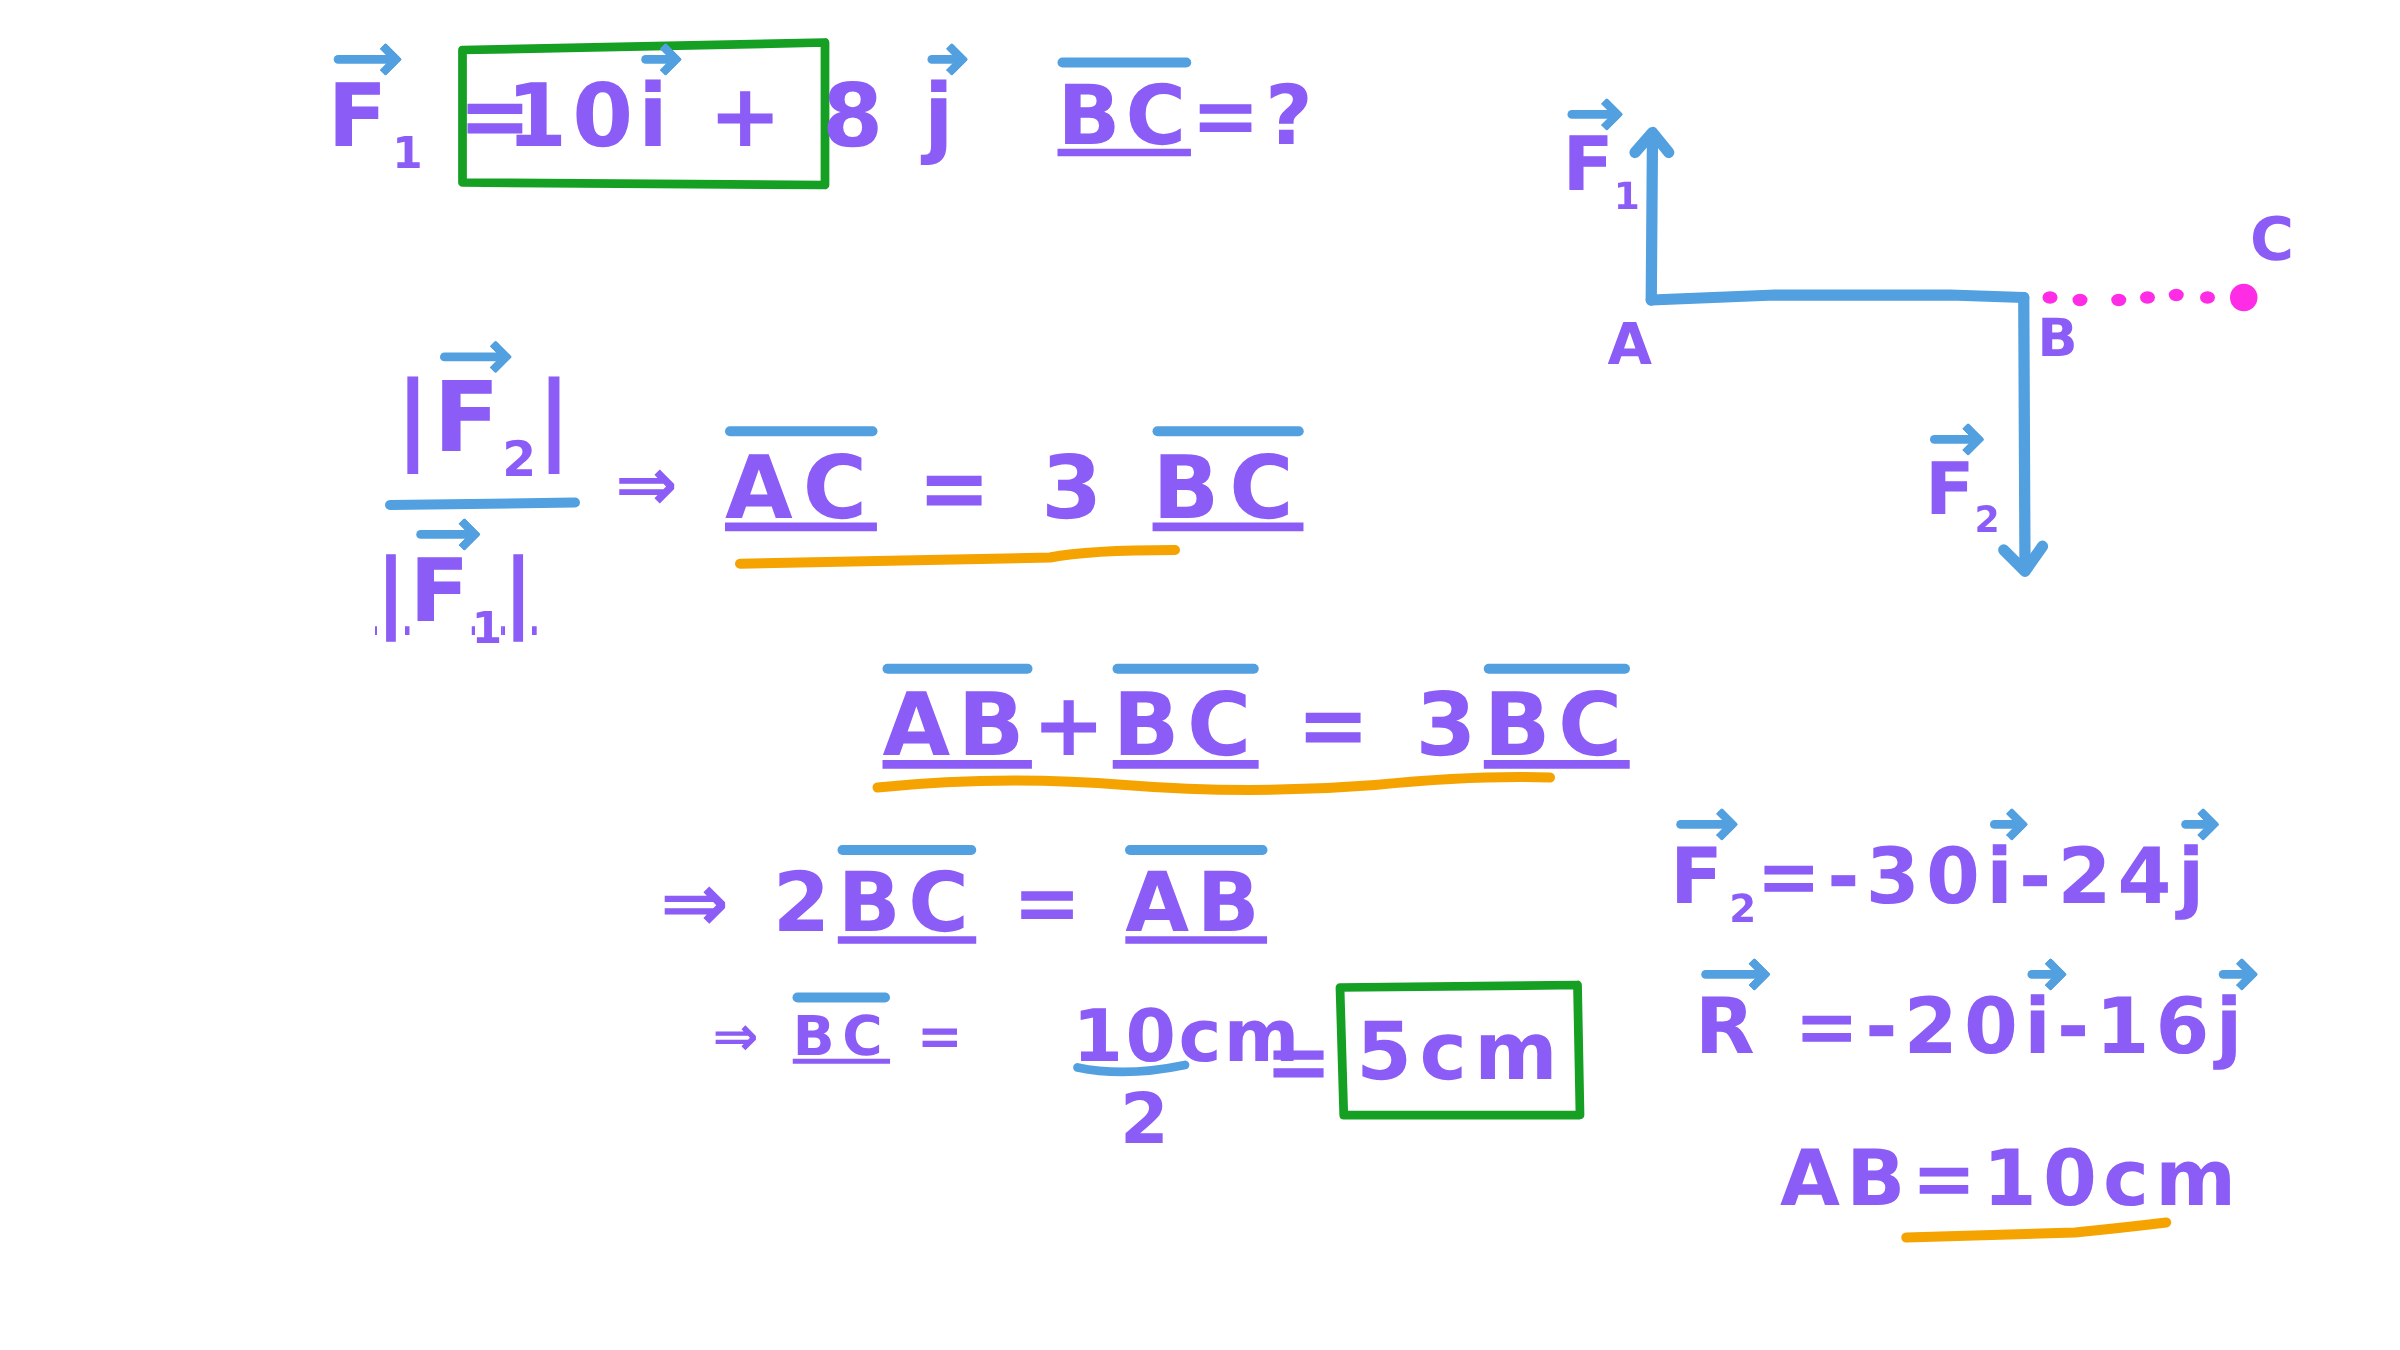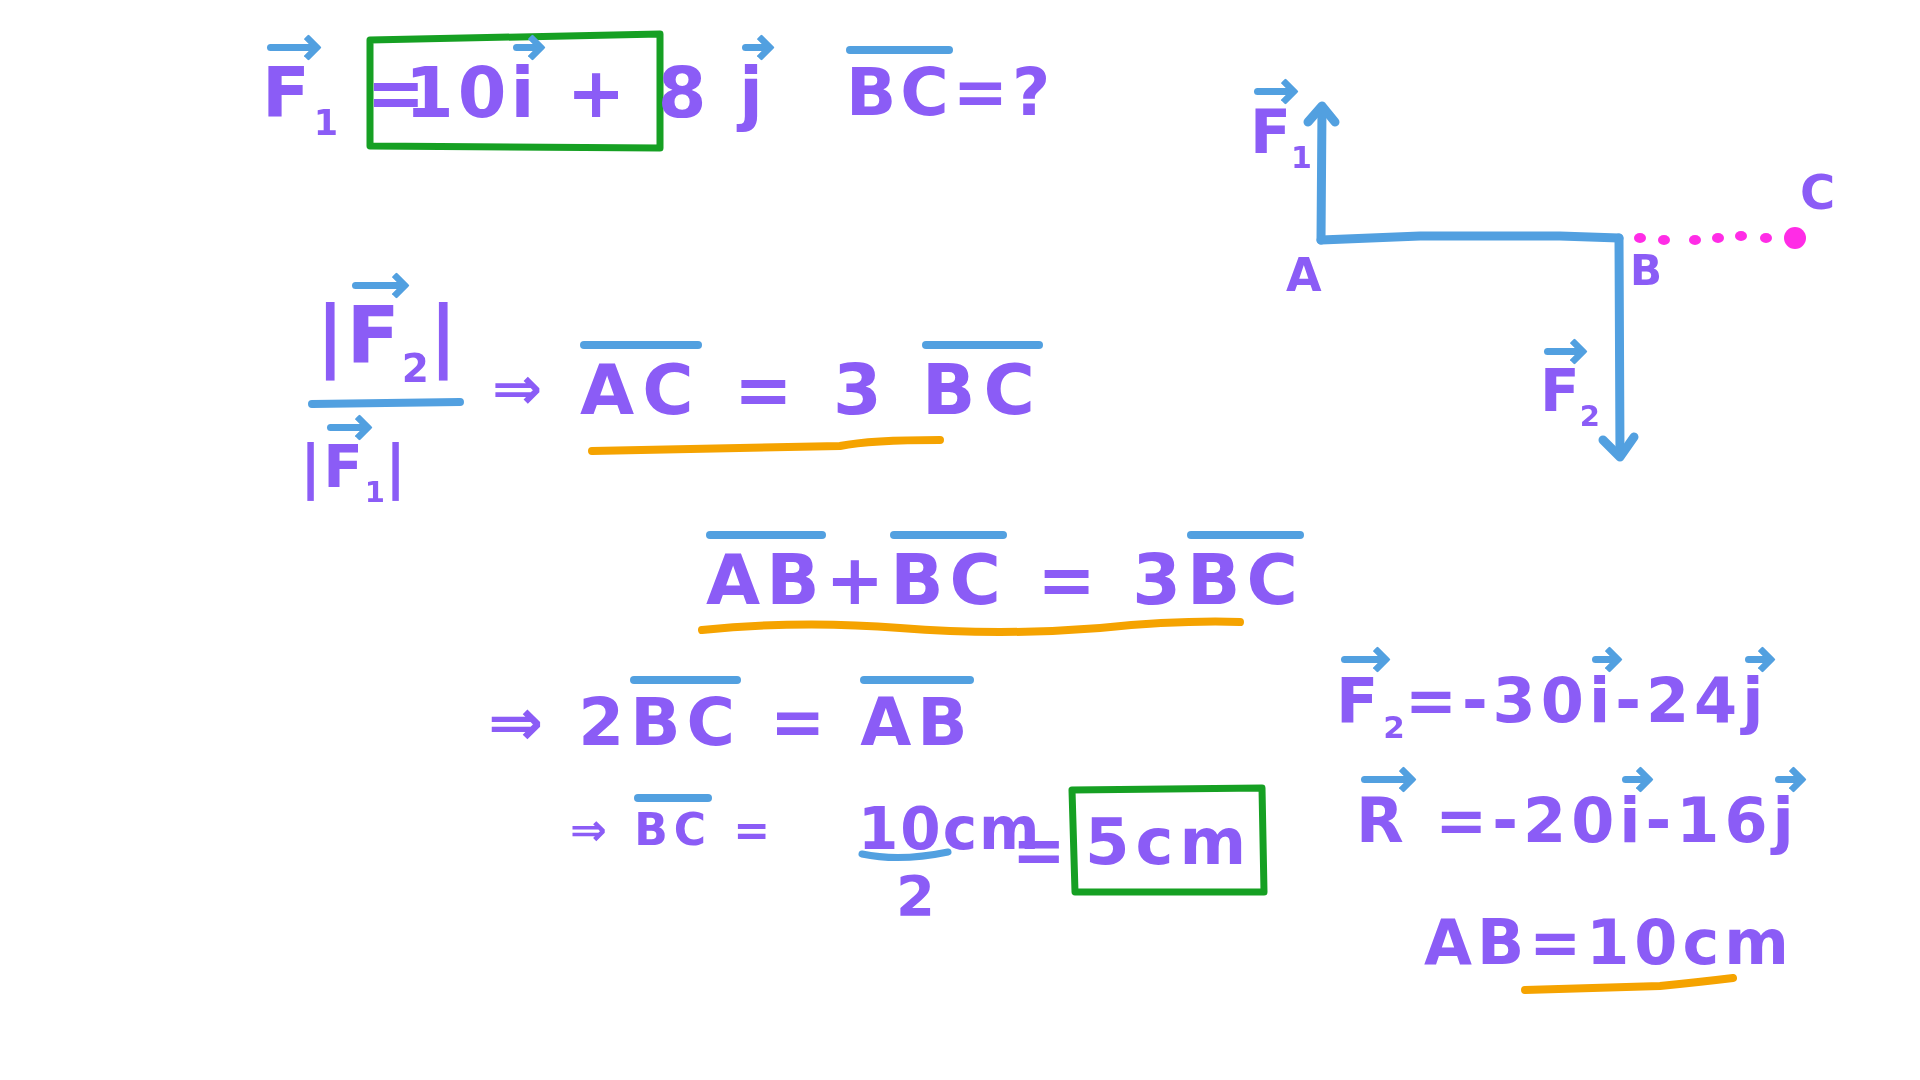--- a/index.html
+++ b/index.html
@@ -6,21 +6,21 @@
   body { width:1920px; height:1080px; background:#ffffff; position:relative; overflow:hidden;
          font-family:"DejaVu Sans", sans-serif; }
   .ink { position:absolute; color:#8b5cf6; font-family:"DejaVu Sans", sans-serif; font-weight:bold;
          white-space:nowrap; line-height:1; letter-spacing:4px; }
   .vec { position:relative; display:inline-block; }
   .vec::before { content:""; position:absolute; left:10%; right:0; top:-14px; height:7px; background:#52a0e0; border-radius:4px; }
   .vec::after { content:""; position:absolute; right:-4px; top:-20px; width:12px; height:12px;
                 border-top:7px solid #52a0e0; border-right:7px solid #52a0e0; transform:rotate(45deg); border-radius:2px; }
   .sub { font-size:0.5em; vertical-align:-0.5em; letter-spacing:0; }
   svg.layer { position:absolute; left:0; top:0; width:1920px; height:1080px; }
-  .bar { position:relative; display:inline-block; }
+  .bar { position:relative; display:inline-block;text-decoration:underline; }
   .bar::before { content:""; position:absolute; left:0; right:0; top:-14px; height:8px; background:#52a0e0; border-radius:5px; }
 </style>
 </head>
 <body>
 
 <svg class="layer" viewBox="0 0 1920 1080">
 
   <path d="M370 40 L660 34 L660 148 L370 146 Z" fill="none" stroke="#16a023" stroke-width="7" stroke-linejoin="round"></path>
 
   <path d="M312 404 L460 402" stroke="#52a0e0" stroke-width="8" stroke-linecap="round"></path>
@@ -65,39 +65,39 @@
   <span class="vec">j</span>
 </div>
 
 <div class="ink" style="left:846px; top:60px; font-size:66px;">
   <span class="bar">BC</span><span>=?</span>
 </div>
 
 <div class="ink" style="left:316px; top:296px; font-size:78px; letter-spacing:2px;text-align:right;">
   <span>|</span><span class="vec">F</span><span class="sub">2</span><span>|</span>
 </div>
-<div class="ink" style="left:300px; top:438px; font-size:58px; letter-spacing:2px;">
+<div class="ink" style="left:300px; top:438px; font-size:70px; letter-spacing:2px;text-decoration:underline;">
   <span>|</span><span class="vec">F</span><span class="sub">1</span><span>|</span>
 </div>
 <div class="ink" style="left:492px; top:358px; font-size:60px;">⇒</div>
 
 <div class="ink" style="left:580px; top:355px; font-size:70px; letter-spacing:8px;">
   <span class="bar">AC</span>
   <span>=</span>
   <span>3</span>
   <span class="bar">BC</span>
 </div>
 
 <div class="ink" style="left:706px; top:545px; font-size:70px; letter-spacing:6px;">
   <span class="bar">AB</span><span>+</span><span class="bar">BC</span>
   <span>=</span>
   <span>3</span><span class="bar">BC</span>
 </div>
 
-<div class="ink" style="left:488px; top:690px; font-size:66px; letter-spacing:6px;text-align:center;">
+<div class="ink" style="left:528px; top:690px; font-size:66px; letter-spacing:6px;text-align:center;">
   <span>⇒</span>
   <span>2</span><span class="bar">BC</span>
   <span>=</span>
   <span class="bar">AB</span>
 </div>
 
 <div class="ink" style="left:570px; top:808px; font-size:44px; letter-spacing:6px;">
   <span>⇒</span>
   <span class="bar">BC</span>
   <span>=</span>

